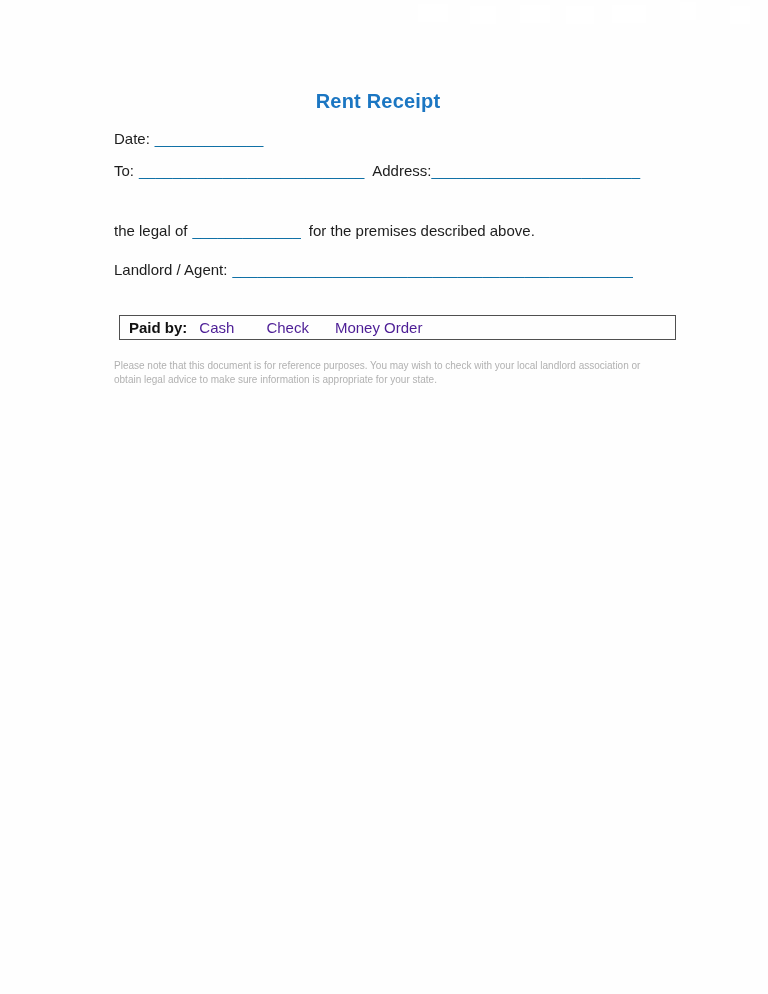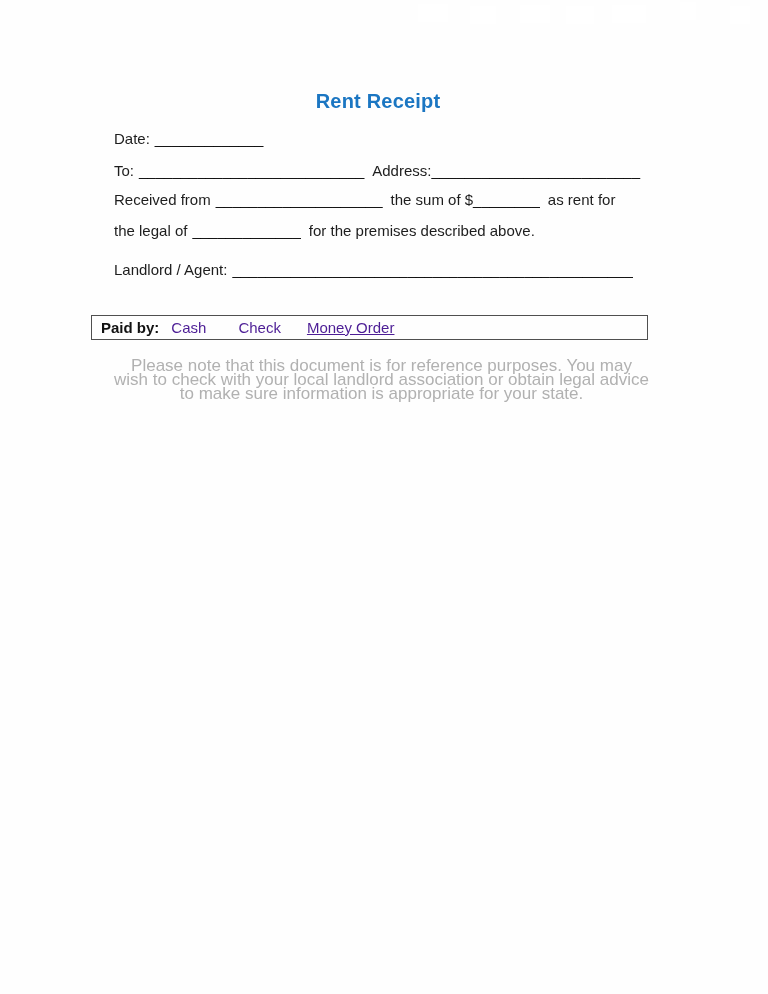--- a/index.html
+++ b/index.html
@@ -33,55 +33,54 @@
   }
   .line {
     position: absolute;
     left: 114px;
     font-size: 15px;
     white-space: nowrap;
     color: #1d1d1d;
   }
   .line .gap-s { margin-left: 5px; }
   .line .gap-m { margin-left: 8px; }
-  .blank { color: #000000; letter-spacing: 0; }
+  .blank { color: #0369a1; letter-spacing: 0; }
   .l-date     { top: 130px; }
   .l-to       { top: 162px; }
   .l-received { top: 191px; }
   .l-period   { top: 222px; }
   .l-landlord { top: 261px; }
   .l-balance  { top: 292px; }
   .paid-box {
     position: absolute;
-    left: 91px;
+    left: 119px;
     top: 315px;
     width: 546px;
     height: 23px;
     border: 1px solid #4f4f4f;
     background: #fefefe;
     display: flex;
     align-items: center;
     padding-left: 9px;
     font-size: 15px;
     white-space: nowrap;
   }
   .paid-box .paid-label { font-weight: bold; color: #111111; }
   .paid-box .opt { color: #4c1d95; }
   .paid-box .opt-cash  { margin-left: 12px; }
   .paid-box .opt-check { margin-left: 32px; }
-  .paid-box .opt-money { margin-left: 26px; text-decoration: underline; }
+  .paid-box .opt-money { margin-left: 26px; }
   .disclaimer {
     position: absolute;
     left: 114px;
     top: 359px;
     width: 535px;
-    font-size: 17px;
+    font-size: 10px;
     line-height: 14px;
     color: #b1b1b1;
-    text-align: center;
   }
 </style>
 </head>
 <body>
 
 <div class="page">
 
   <div class="artifacts">
     <div class="blk" style="left:418px; top:4px; width:30px;"></div>
     <div class="blk" style="left:470px; top:6px; width:26px;"></div>
@@ -95,23 +94,20 @@
   <div class="title">Rent Receipt</div>
 
   <div class="line l-date">
     <span>Date:</span><span class="blank gap-s">_____________</span>
   </div>
 
   <div class="line l-to">
     <span>To:</span><span class="blank gap-s">___________________________</span><span class="gap-m">Address:</span><span class="blank">_________________________</span>
   </div>
 
-  <div class="line l-received">
-    <span>Received from</span><span class="blank gap-s">____________________</span><span class="gap-m">the sum of $</span><span class="blank">________</span><span class="gap-m">as rent for</span>
-  </div>
 
   <div class="line l-period">
     <span>the legal of</span><span class="blank gap-s">_____________</span><span class="gap-m">for the premises described above.</span>
   </div>
 
   <div class="line l-landlord">
     <span>Landlord / Agent:</span><span class="blank gap-s">________________________________________________</span>
   </div>
 
 

